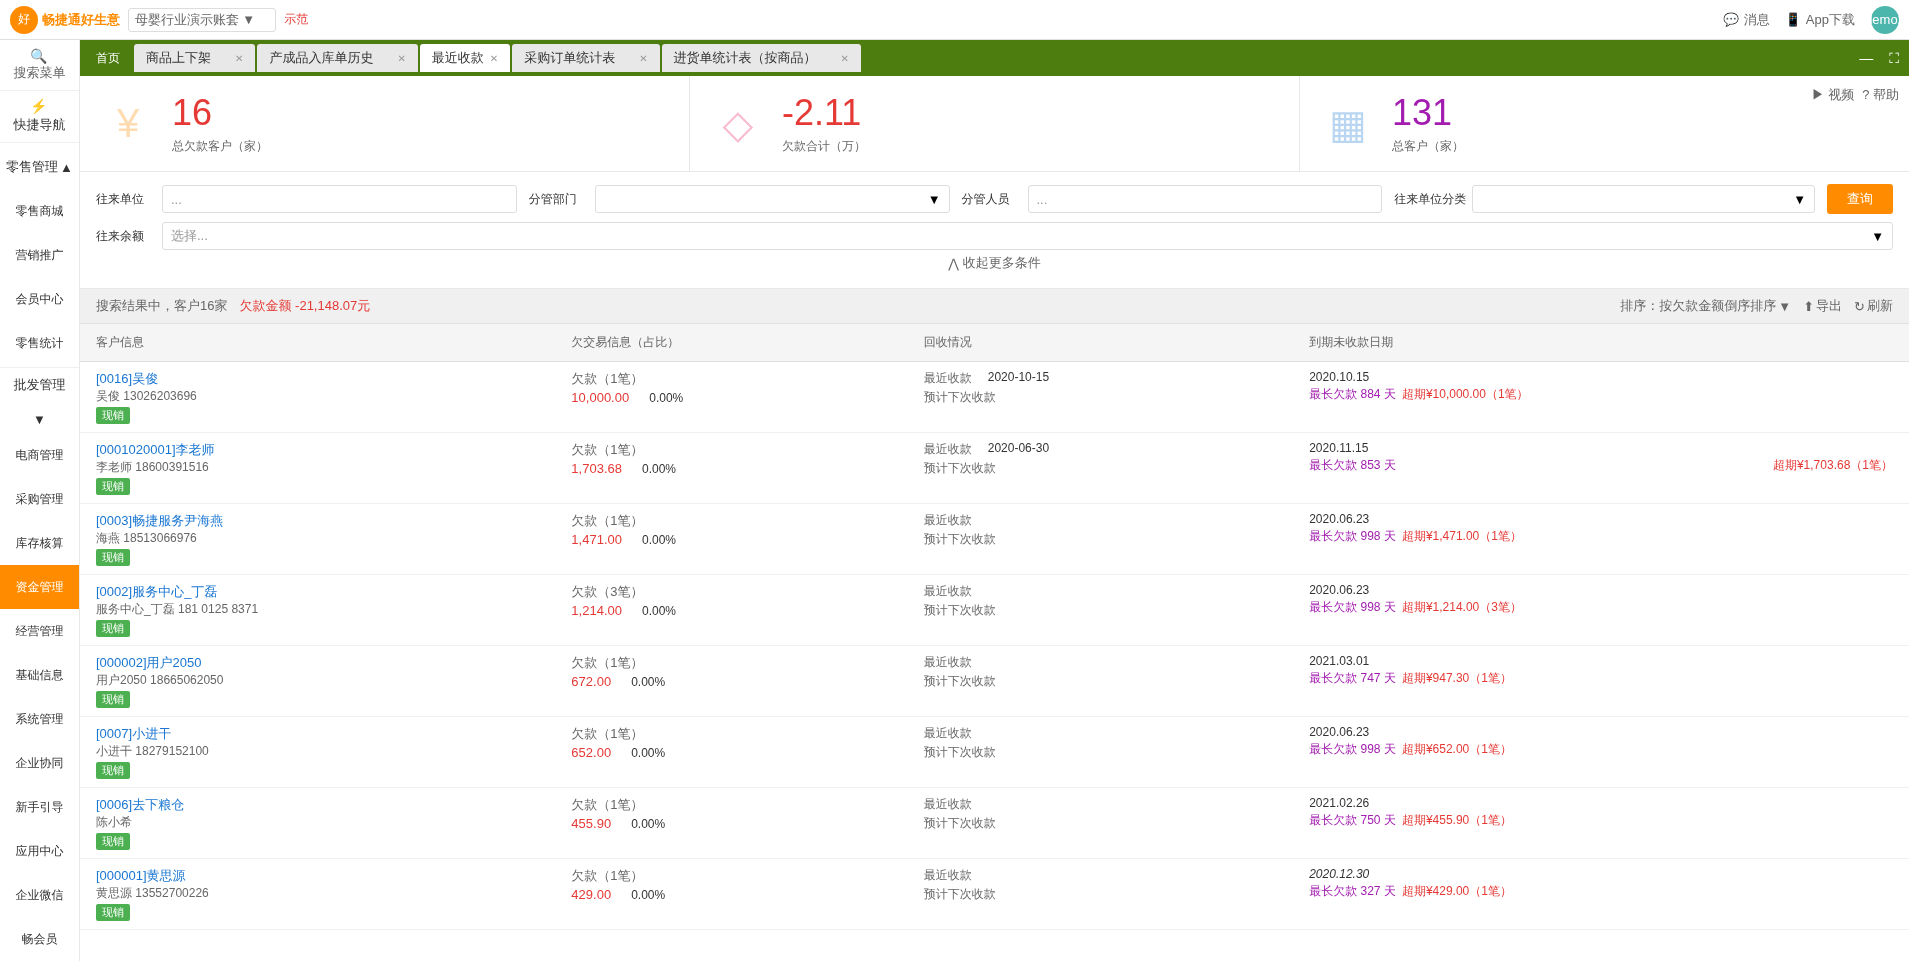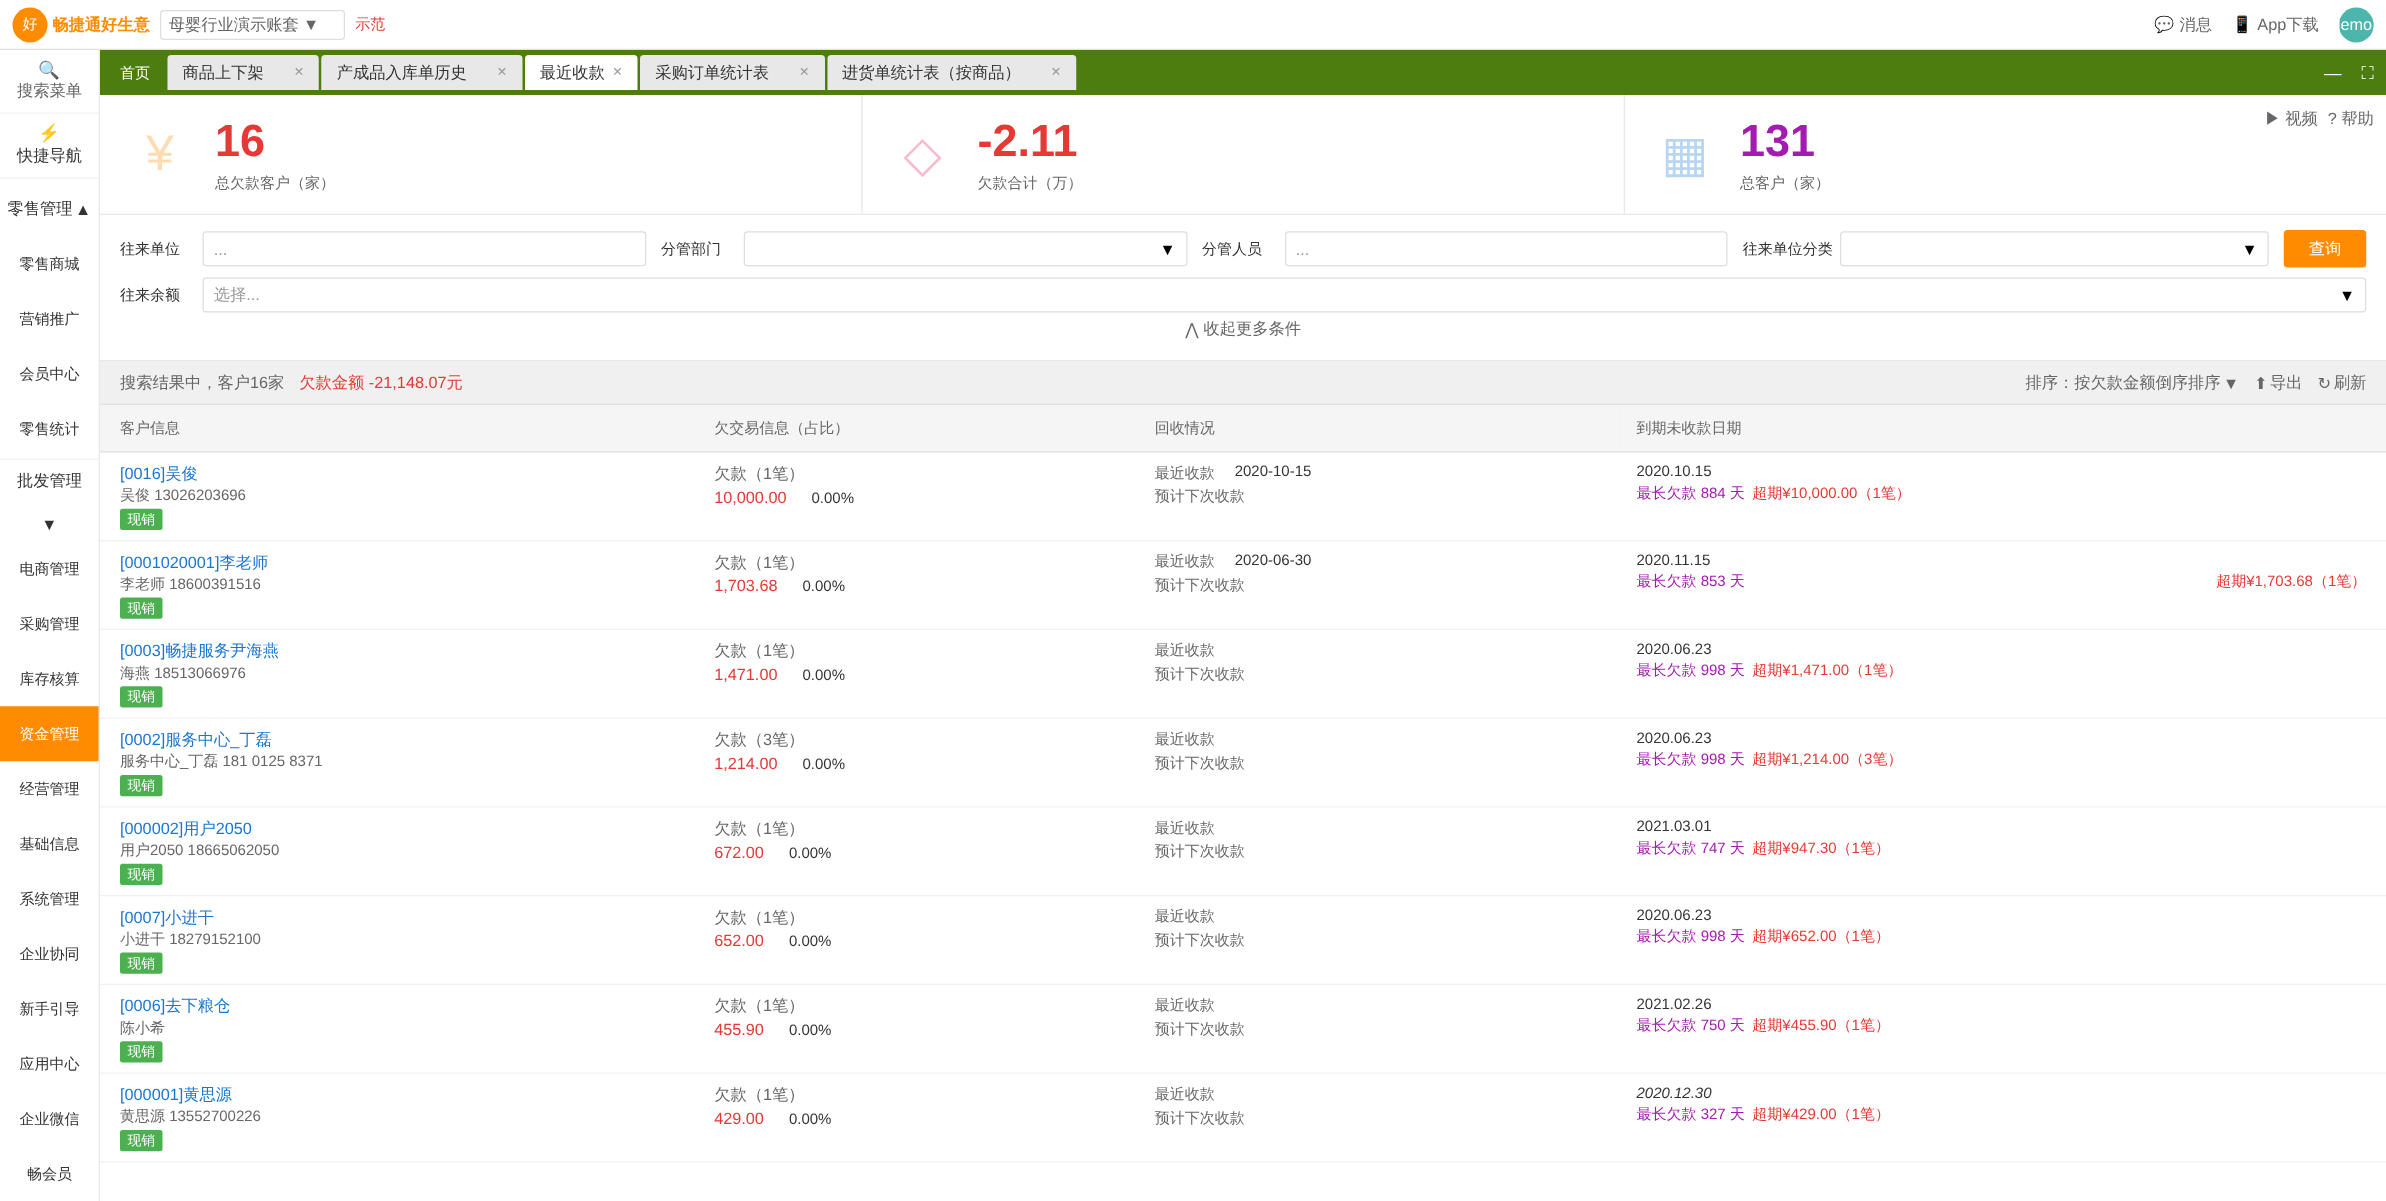--- a/index.html
+++ b/index.html
@@ -41,21 +41,21 @@
 
     
     .stats-row { background: white; display: flex; border-bottom: 1px solid #e8e8e8; }
     .stat-card { flex: 1; display: flex; align-items: center; padding: 16px 20px; gap: 16px; border-right: 1px solid #e8e8e8; position: relative; }
     .stat-card:last-child { border-right: none; }
     .stat-icon { width: 56px; height: 56px; opacity: 0.3; display: flex; align-items: center; justify-content: center; font-size: 40px; }
     .stat-icon.yellow { color: #ff8c00; }
     .stat-icon.pink { color: #e91e63; }
     .stat-icon.blue { color: #1976d2; }
     .stat-info { display: flex; flex-direction: column; gap: 4px; }
-    .stat-number { font-size: 36px; font-weight: bold; color: #e53935; }
+    .stat-number { font-size: 36px; font-weight: normal; color: #e53935; }
     .stat-number.negative { color: #e53935; }
     .stat-number.black { color: #a21caf; }
     .stat-label { font-size: 12px; color: #666; }
     .stat-card-actions { position: absolute; top: 10px; right: 10px; display: flex; gap: 8px; font-size: 12px; color: #666; }
     .stat-card-actions span { cursor: pointer; display: flex; align-items: center; gap: 2px; }
 
     
     .filter-area { background: white; padding: 12px 16px; border-bottom: 1px solid #e8e8e8; }
     .filter-row { display: flex; align-items: center; gap: 12px; margin-bottom: 8px; }
     .filter-item { display: flex; align-items: center; gap: 6px; flex: 1; }

